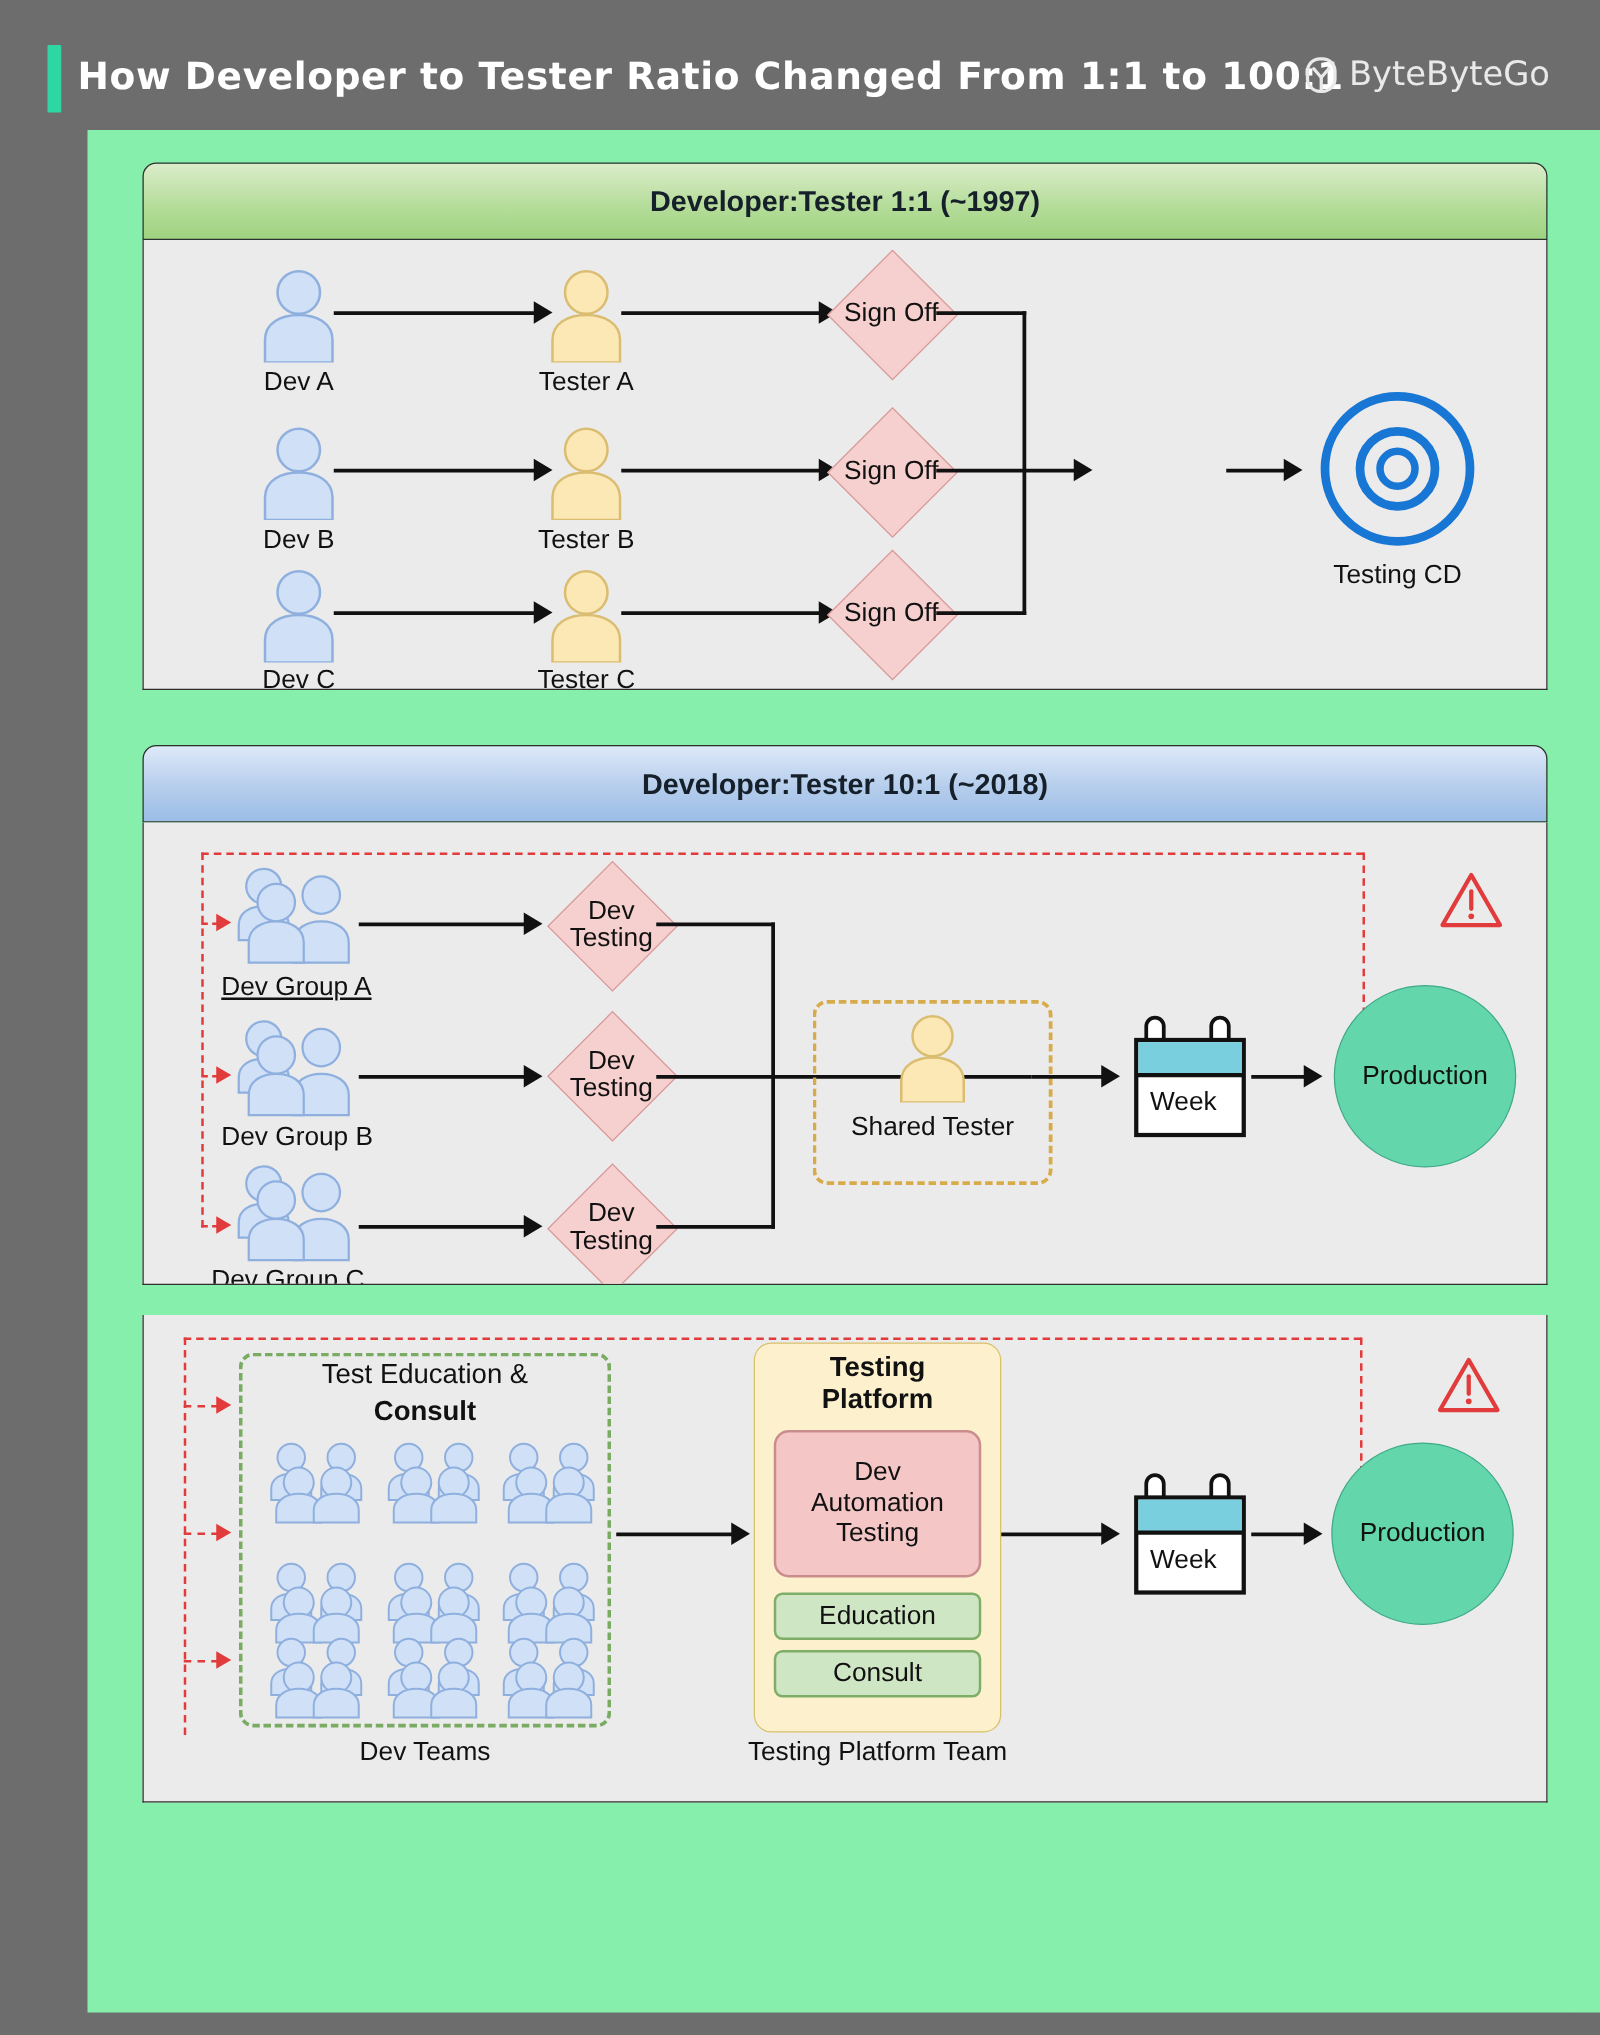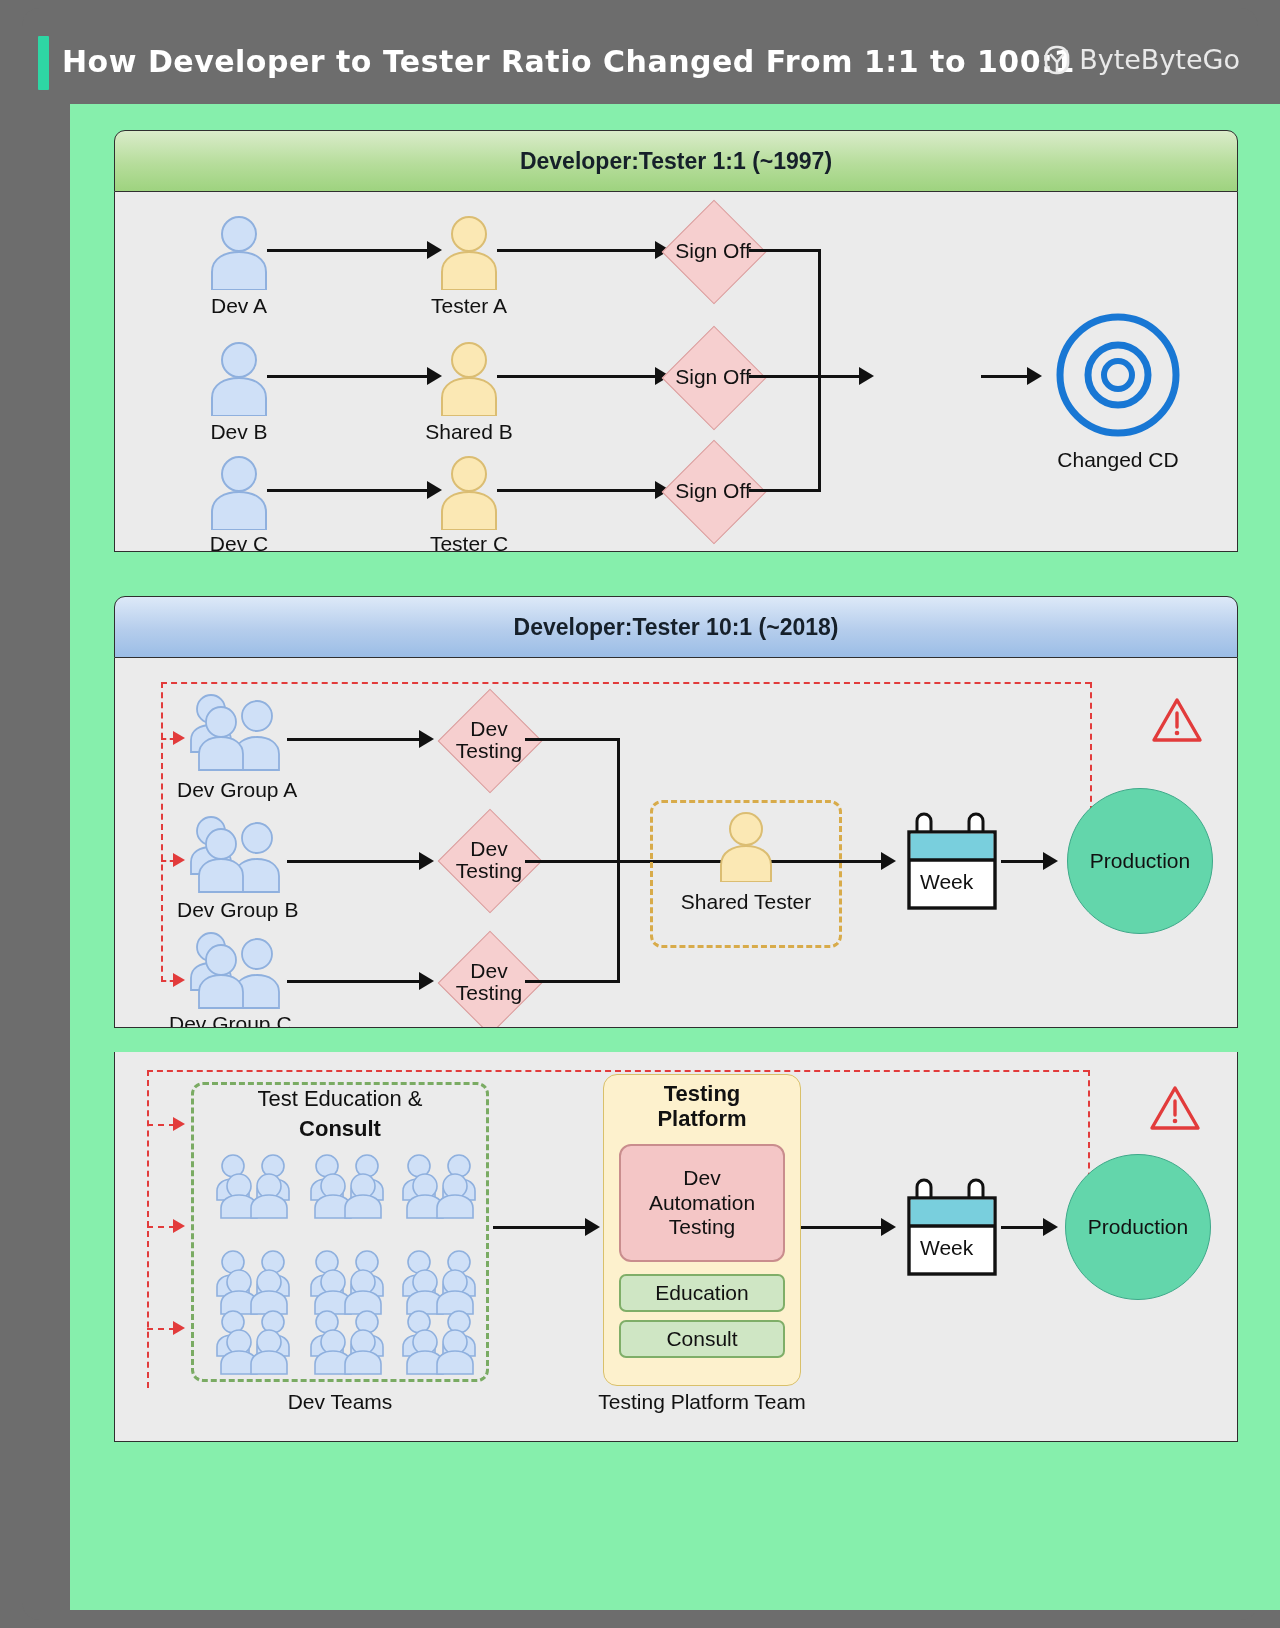--- a/index.html
+++ b/index.html
@@ -203,21 +203,21 @@
           </svg>
         </div>
         <div class="lbl c" style="left:124px;top:228px;">Dev B</div>
 
         <div class="node person" style="left:322px;top:148px;">
           <svg width="64" height="76" viewBox="0 0 64 76">
             <circle cx="32" cy="20" r="17" fill="#fbe8b4" stroke="#dbbd72" stroke-width="2"></circle>
             <path d="M5 76 L5 58 C5 44 18 38 32 38 C46 38 59 44 59 58 L59 76 Z" fill="#fbe8b4" stroke="#dbbd72" stroke-width="2"></path>
           </svg>
         </div>
-        <div class="lbl c" style="left:354px;top:228px;">Shared B</div>
+        <div class="lbl c" style="left:354px;top:228px;">Tester B</div>
 
         <div class="ln lnh" style="left:152px;top:183px;width:168px;"></div>
         <div class="arrow-r" style="left:312px;top:175px;"></div>
         <div class="ln lnh" style="left:382px;top:183px;width:170px;"></div>
         <div class="arrow-r" style="left:540px;top:175px;"></div>
 
         <div class="diamond" style="left:562px;top:149px;width:72px;height:72px;"></div>
         <div class="diamond-text" style="left:542px;top:164px;width:112px;height:42px;">Sign Off</div>
 
         <div class="node person" style="left:92px;top:262px;">
@@ -254,21 +254,21 @@
         <div class="ln lnh" style="left:866px;top:183px;width:56px;"></div>
         <div class="arrow-r" style="left:912px;top:175px;"></div>
 
         <div class="node" style="left:938px;top:118px;">
           <svg width="130" height="130" viewBox="0 0 130 130">
             <circle cx="65" cy="65" r="58" fill="none" stroke="#1877d4" stroke-width="7"></circle>
             <circle cx="65" cy="65" r="30" fill="none" stroke="#1877d4" stroke-width="7"></circle>
             <circle cx="65" cy="65" r="14" fill="none" stroke="#1877d4" stroke-width="6"></circle>
           </svg>
         </div>
-        <div class="lbl c" style="left:1003px;top:256px;">Changed  CD</div>
+        <div class="lbl c" style="left:1003px;top:256px;">Testing  CD</div>
 
       </div>
     </div>
 
     <div class="panel" id="panel2">
       <div class="panel-head head-blue">
         <span class="ptitle">Developer:Tester 10:1 (~2018)</span>
       </div>
       <div class="panel-body">
 
@@ -285,21 +285,21 @@
         <div class="node" style="left:68px;top:34px;">
           <svg width="104" height="80" viewBox="0 0 104 80">
             <circle cx="28" cy="17" r="14" fill="#cfe0f7" stroke="#8fb0de" stroke-width="1.8"></circle>
             <path d="M8 60 L8 48 C8 38 17 33 28 33 C39 33 48 38 48 48 L48 60 Z" fill="#cfe0f7" stroke="#8fb0de" stroke-width="1.8"></path>
             <circle cx="74" cy="24" r="15" fill="#cfe0f7" stroke="#8fb0de" stroke-width="1.8"></circle>
             <path d="M52 78 L52 62 C52 51 62 45 74 45 C86 45 96 51 96 62 L96 78 Z" fill="#cfe0f7" stroke="#8fb0de" stroke-width="1.8"></path>
             <circle cx="38" cy="30" r="15" fill="#cfe0f7" stroke="#8fb0de" stroke-width="1.8"></circle>
             <path d="M16 78 L16 62 C16 51 26 45 38 45 C50 45 60 51 60 62 L60 78 Z" fill="#cfe0f7" stroke="#8fb0de" stroke-width="1.8"></path>
           </svg>
         </div>
-        <div class="lbl" style="left:62px;top:120px;">Dev Group A</div>
+        <div class="lbl" style="left:62px;top:120px;text-decoration:underline;">Dev Group A</div>
 
         <div class="ln lnh" style="left:172px;top:80px;width:140px;"></div>
         <div class="arrow-r" style="left:304px;top:72px;"></div>
         <div class="diamond" style="left:338px;top:46px;width:72px;height:72px;"></div>
         <div class="diamond-text" style="left:318px;top:52px;width:112px;height:60px;flex-direction:column;">
           <span>Dev</span>
           <span>Testing</span>
         </div>
 
         <div class="node" style="left:68px;top:156px;">

